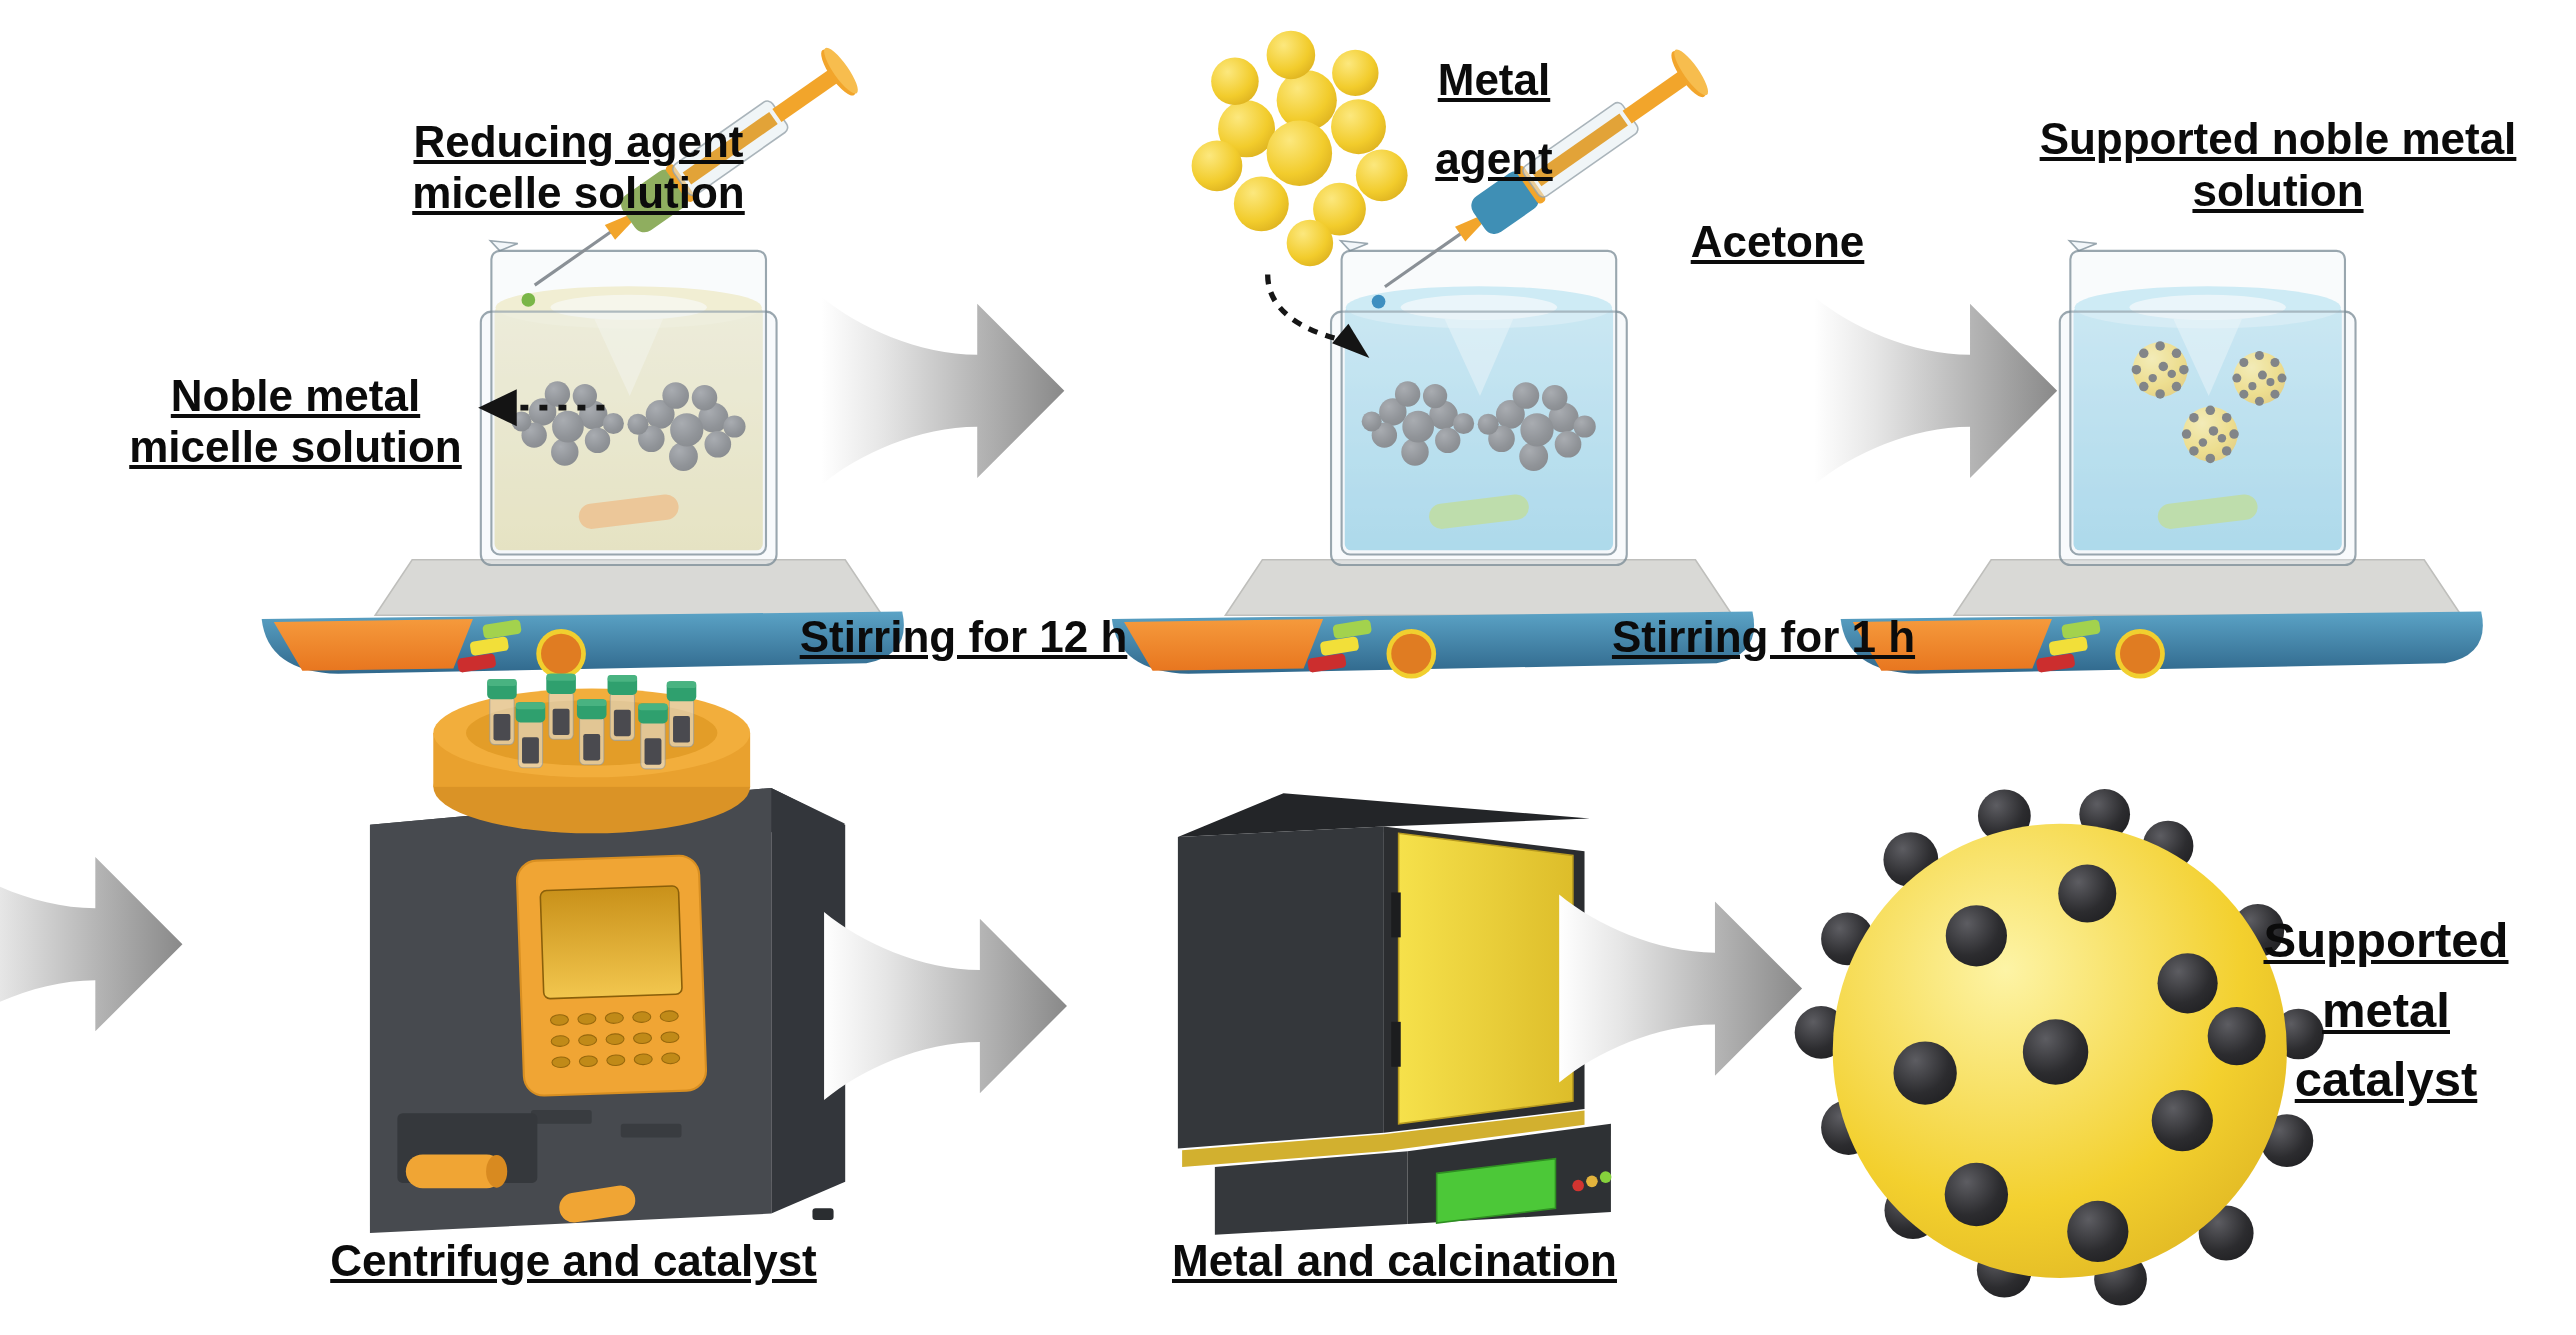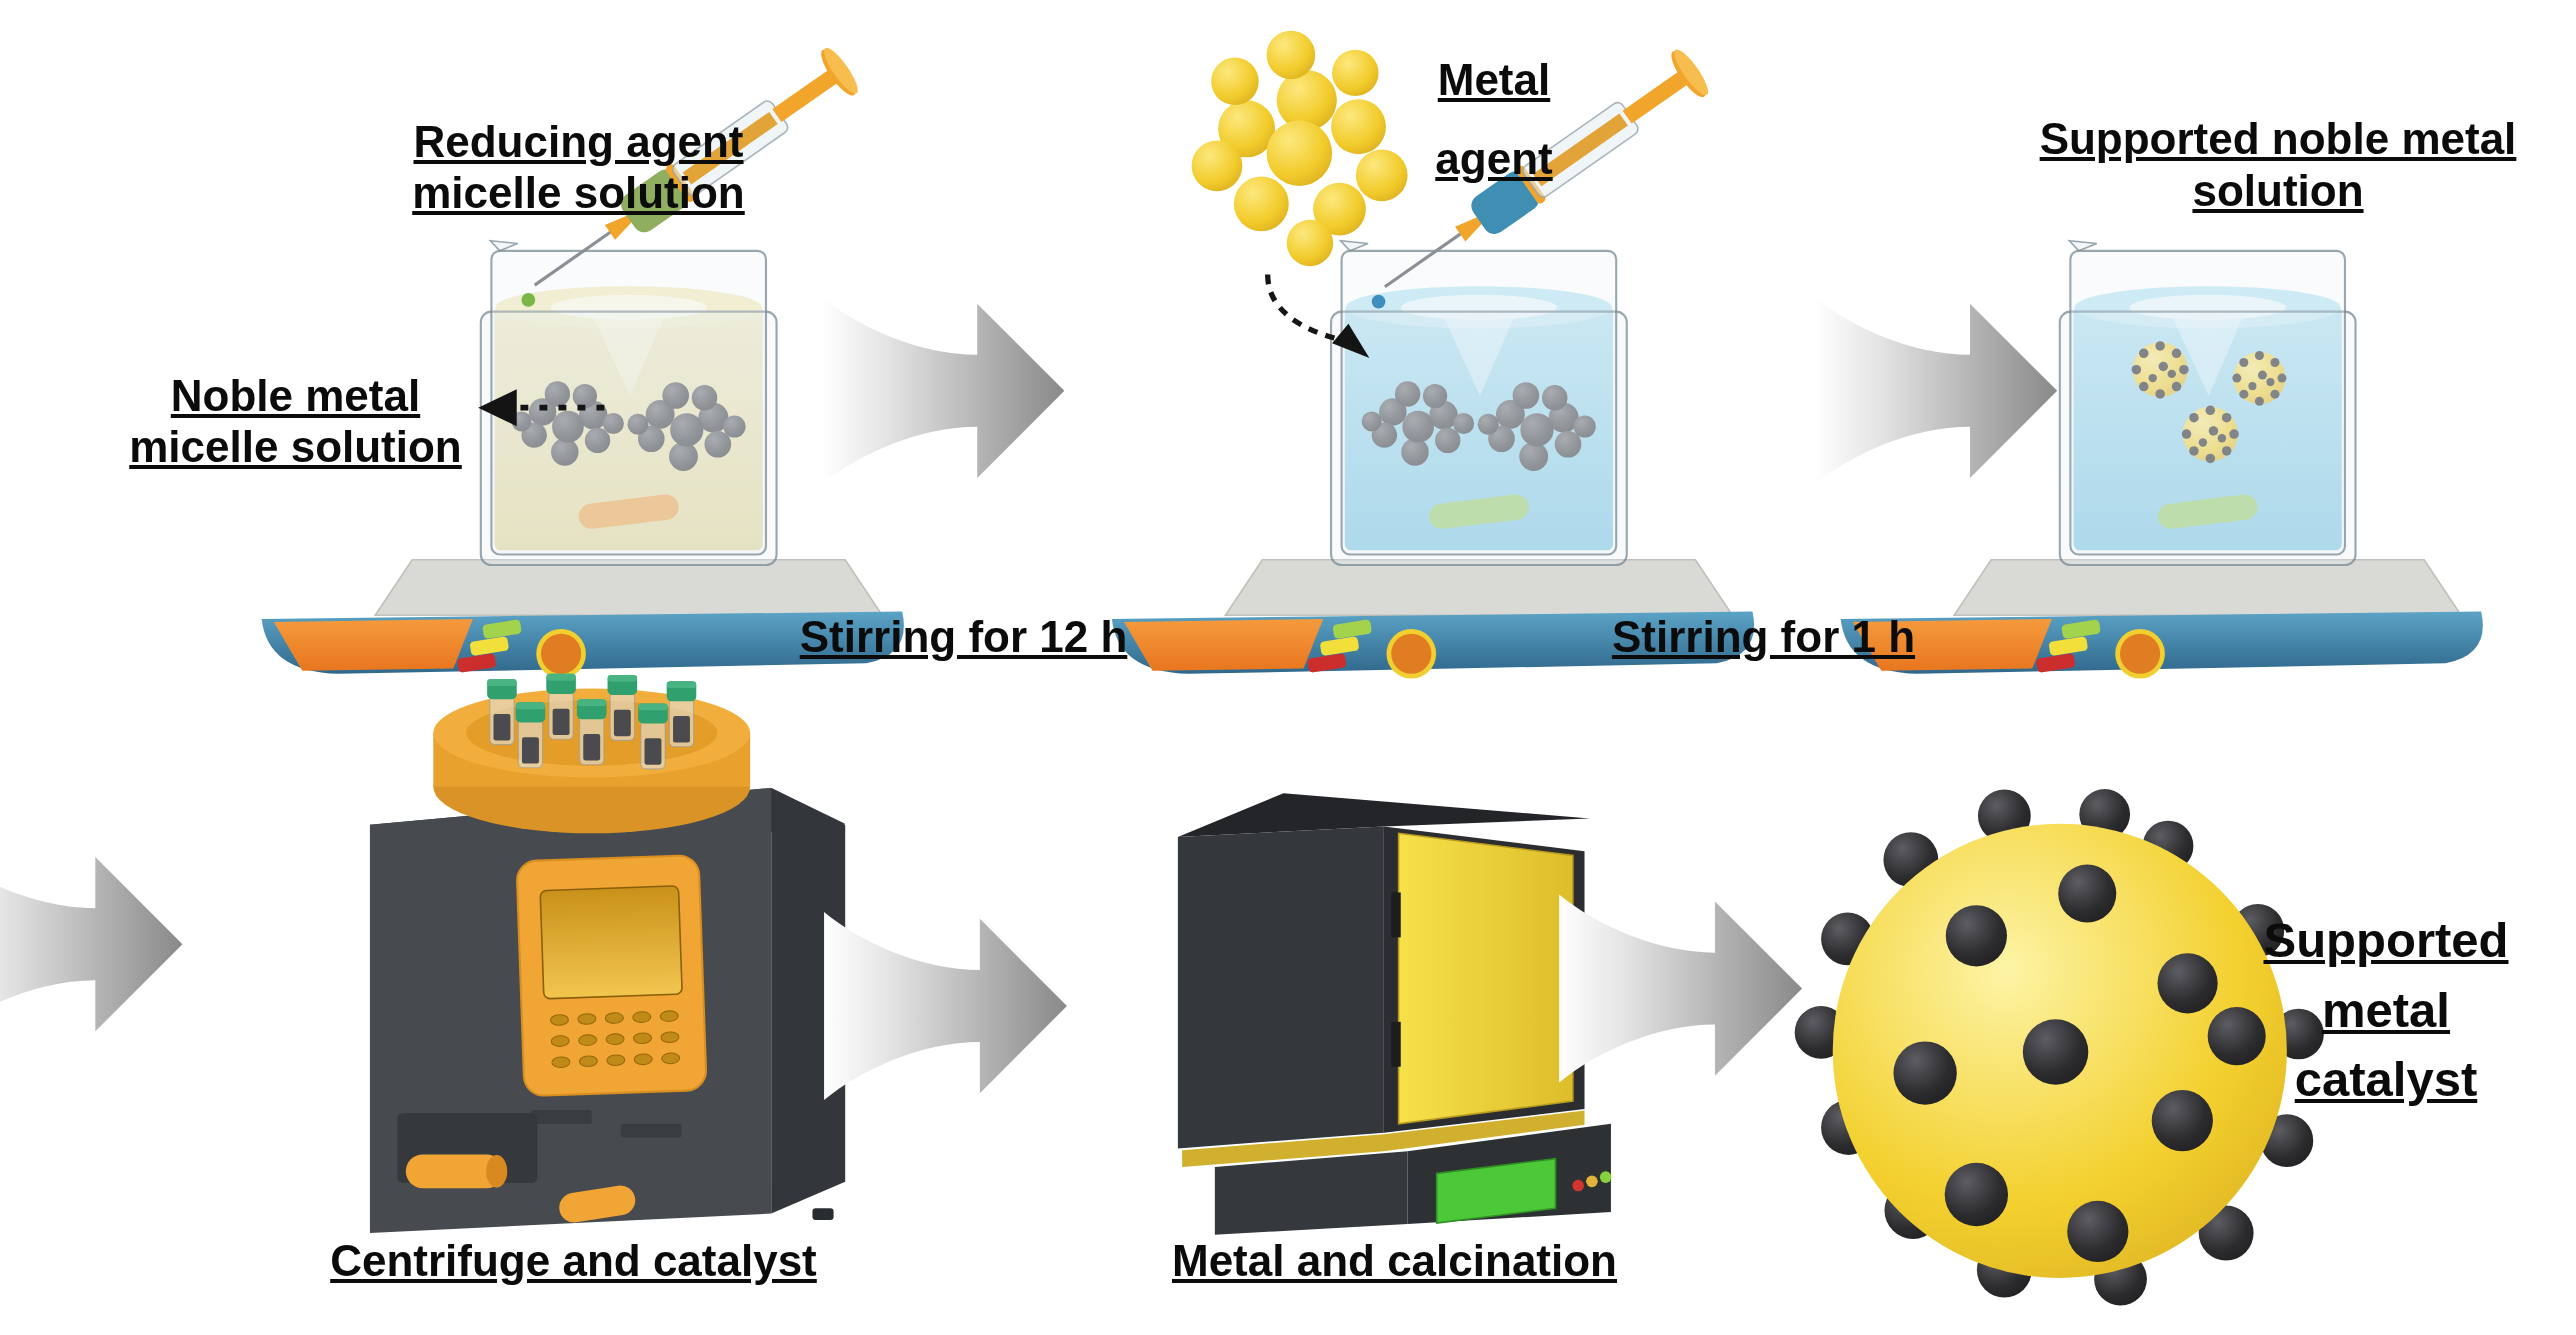--- a/index.html
+++ b/index.html
@@ -338,20 +338,21 @@
 </div>
 <div class="lbl" id="lbl-noble">
   <span>Noble metal</span>
   <span>micelle solution</span>
 </div>
 <div class="lbl caption" id="lbl-stir12">Stirring for 12 h</div>
 <div class="lbl" id="lbl-metaloxide">
   <span>Metal</span>
   <span>agent</span>
 </div>
+<div class="lbl" id="lbl-acetone">Acetone</div>
 <div class="lbl caption" id="lbl-stir1">Stirring for 1 h</div>
 <div class="lbl" id="lbl-supsol">
   <span>Supported noble metal</span>
   <span>solution</span>
 </div>
 <div class="lbl caption" id="lbl-centrifuge">Centrifuge and catalyst</div>
 <div class="lbl caption" id="lbl-drying">Metal and calcination</div>
 <div class="lbl" id="lbl-catalyst">
   <span>Supported</span>
   <span>metal</span>

